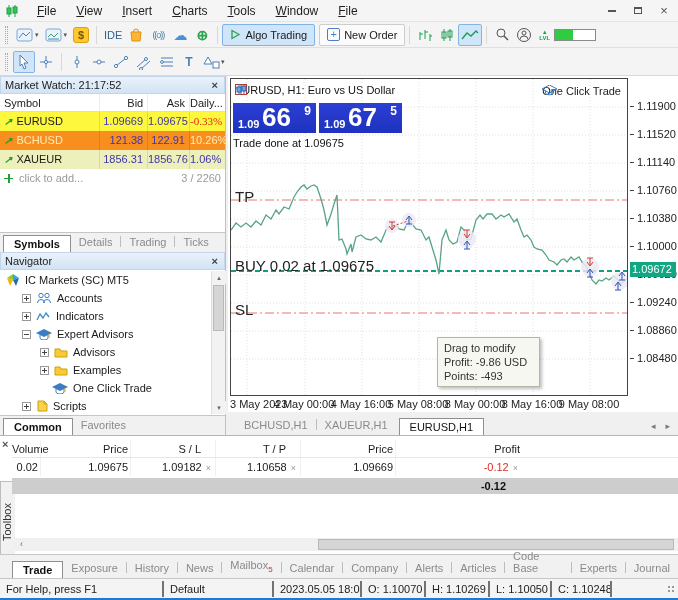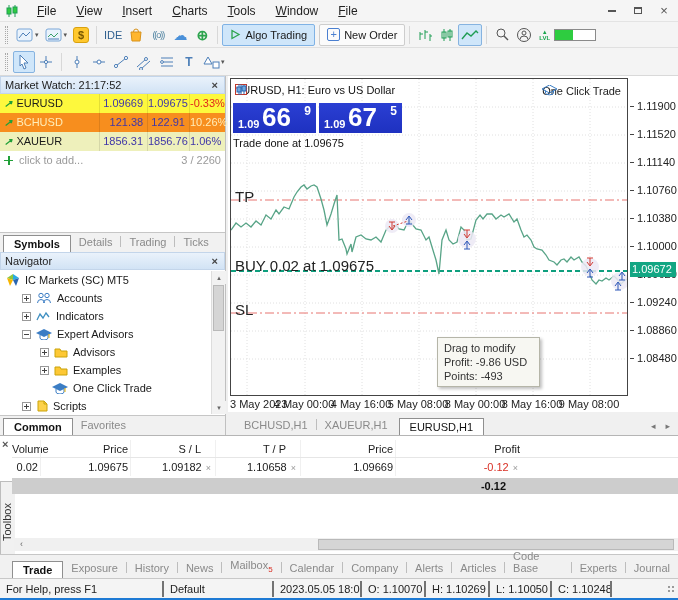--- a/index.html
+++ b/index.html
@@ -326,28 +326,34 @@
         </svg>
       <span class="caret">▾</span>
     </span>
   </div>
 
   <div id="market-watch">
     <div class="panel-header">
       <span>Market Watch: 21:17:52</span>
       <span class="x">×</span>
     </div>
+    <div class="mw-colhead">
+      <span class="c-sym" style="border-left:none">Symbol</span>
+      <span class="c-bid">Bid</span>
+      <span class="c-ask">Ask</span>
+      <span class="c-day">Daily...</span>
+    </div>
     <div class="mw-row" style="background-color: rgb(253, 248, 61);">
       <span class="c-sym">
           <i class="uparr">↗</i>
           <span style="color: rgb(26, 26, 26);">EURUSD</span>
         </span>
       <span class="c-bid">1.09669</span>
       <span class="c-ask">1.09675</span>
-      <span class="c-day" style="color: rgb(225, 37, 27);">-0.33%</span>
+      <span class="c-day" style="color: rgb(225, 37, 27); font-family: Liberation Serif, serif;">-0.33%</span>
     </div>
     <div class="mw-row" style="background-color: rgb(247, 142, 30);">
       <span class="c-sym">
           <i class="uparr">↗</i>
           <span style="color: rgb(255, 237, 184);">BCHUSD</span>
         </span>
       <span class="c-bid">121.38</span>
       <span class="c-ask">122.91</span>
       <span class="c-day" style="color: rgb(255, 237, 184);">10.26%</span>
     </div>

